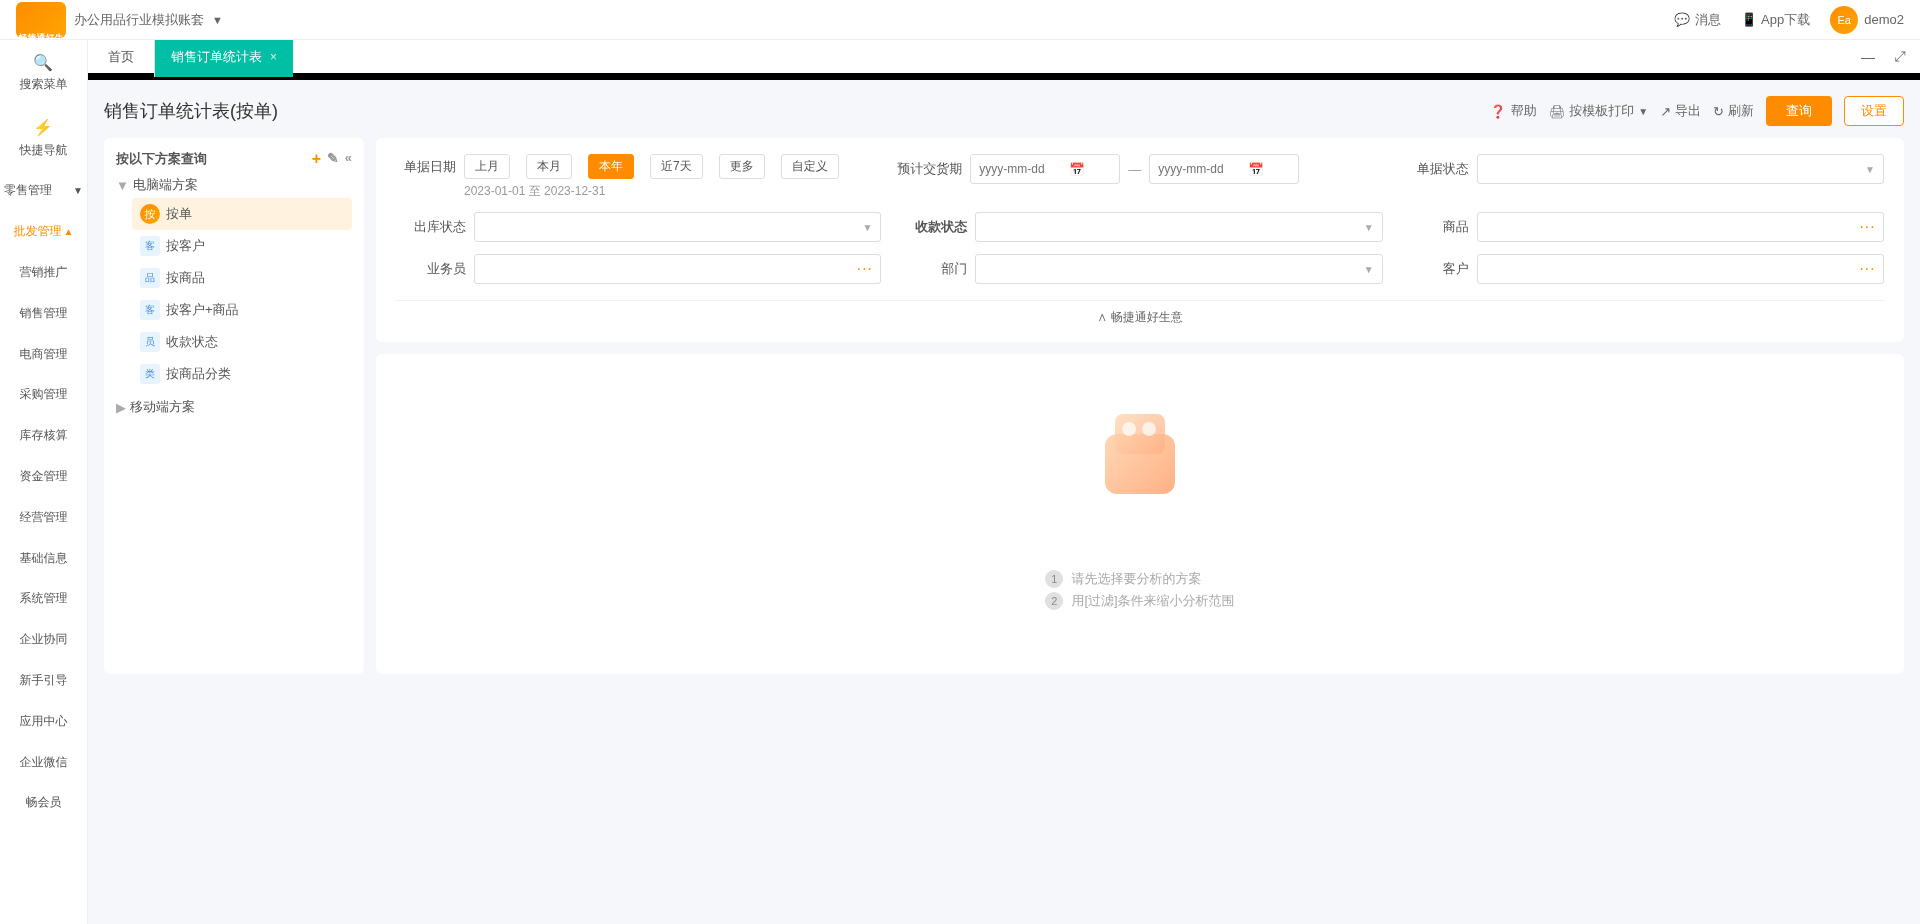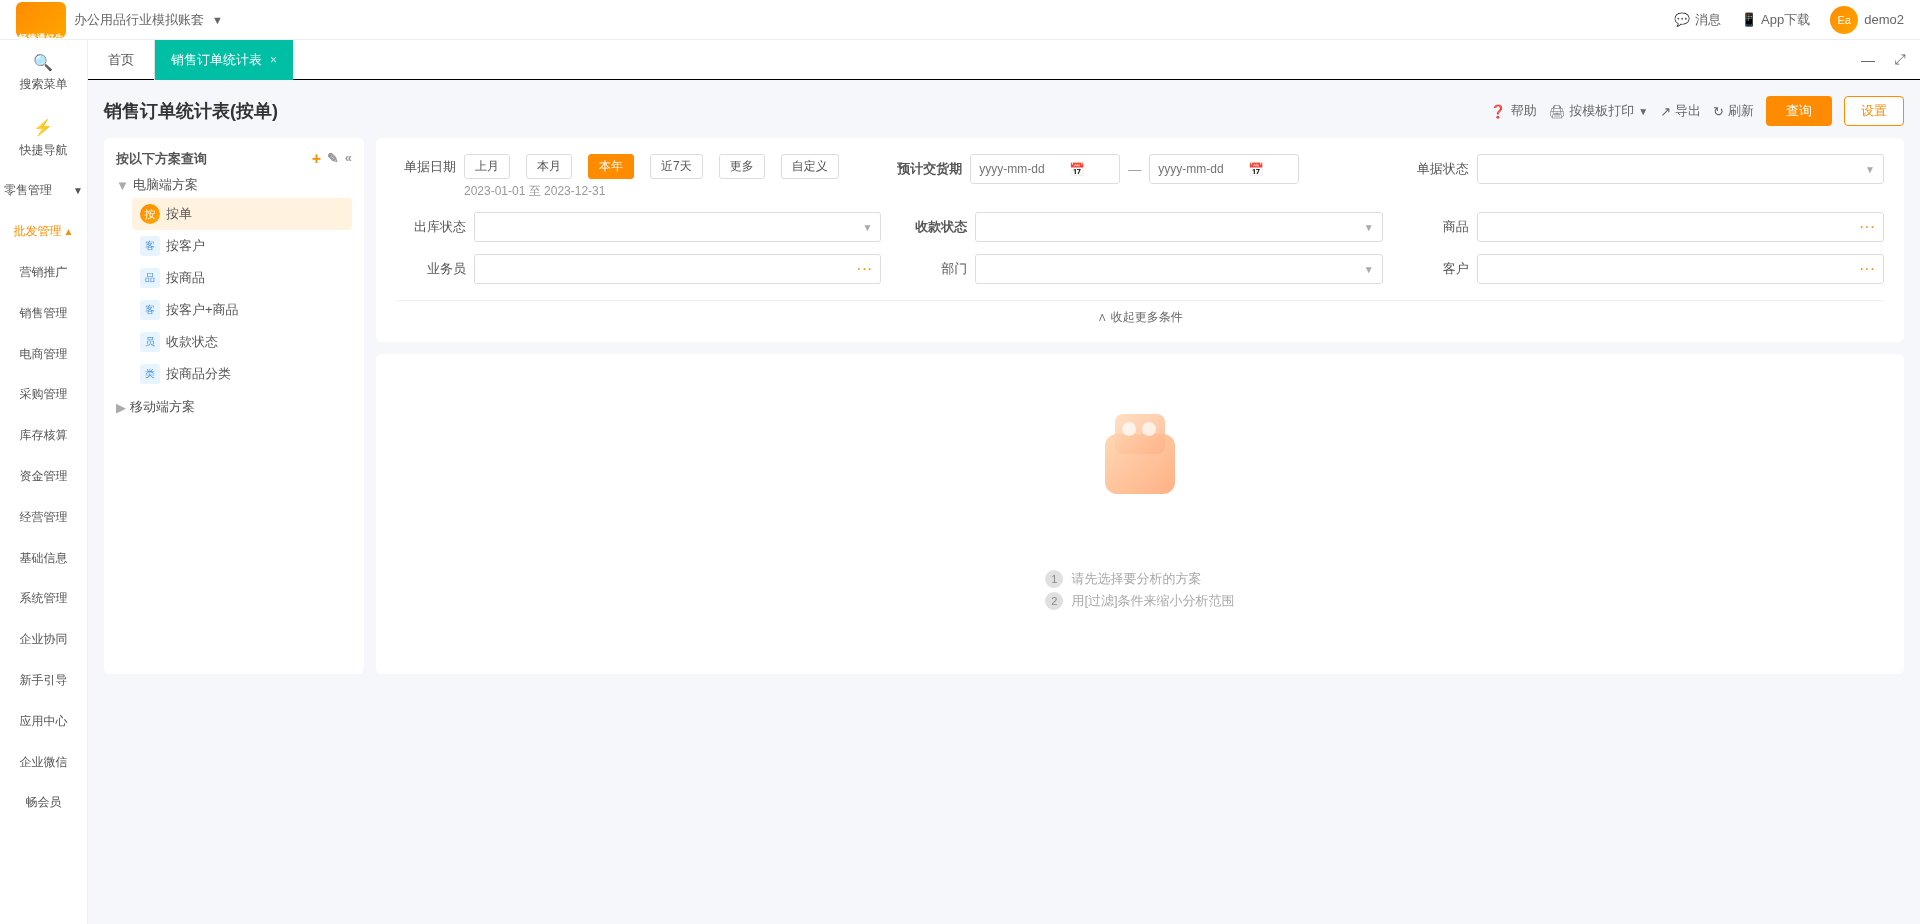--- a/index.html
+++ b/index.html
@@ -20,33 +20,33 @@
 
     
     .sidebar { width: 88px; background: #fff; border-right: 1px solid #eee; display: flex; flex-direction: column; overflow-y: auto; flex-shrink: 0; }
     .sidebar-item { padding: 12px 4px; text-align: center; cursor: pointer; color: #555; font-size: 12px; line-height: 1.4; }
     .sidebar-item .sidebar-icon { font-size: 16px; margin-bottom: 2px; }
 
     
     .content-area { flex: 1; display: flex; flex-direction: column; overflow: hidden; }
 
     
-    .tab-bar { height: 40px; background: #fff; display: flex; align-items: center; padding: 0; border-bottom: 1px solid #000000; flex-shrink: 0; }
+    .tab-bar { height: 40px; background: #fff; display: flex; align-items: center; padding: 0; border-bottom: 7px solid #000000; flex-shrink: 0; }
     .tab-home { padding: 0 20px; height: 40px; display: flex; align-items: center; color: #555; font-size: 13px; cursor: pointer; border-right: 1px solid #e0e0e0; }
     .tab-active { padding: 0 16px; height: 40px; display: flex; align-items: center; background: #00bfa5; color: #fff; font-size: 13px; gap: 8px; }
     .tab-close { cursor: pointer; font-size: 12px; opacity: 0.8; }
     .tab-bar-actions { margin-left: auto; display: flex; align-items: center; padding-right: 8px; gap: 8px; }
     .tab-bar-btn { width: 24px; height: 24px; display: flex; align-items: center; justify-content: center; cursor: pointer; color: #666; font-size: 14px; }
 
     
     .page-content { flex: 1; overflow: auto; padding: 16px; background: #f5f7fa; }
 
     
     .page-header { display: flex; align-items: center; justify-content: space-between; margin-bottom: 12px; }
-    .page-title { font-size: 18px; font-weight: bold; color: #333; }
+    .page-title { font-size: 18px; font-weight: normal; color: #333; }
     .page-actions { display: flex; align-items: center; gap: 12px; color: #666; font-size: 13px; }
     .page-actions span { cursor: pointer; display: flex; align-items: center; gap: 4px; }
     .btn-query { background: #ff8c00; color: #fff; border: none; padding: 6px 20px; border-radius: 4px; cursor: pointer; font-size: 13px; }
     .btn-setting { background: #fff; color: #ff8c00; border: 1px solid #ff8c00; padding: 5px 16px; border-radius: 4px; cursor: pointer; font-size: 13px; }
     .scheme-panel-header { display: flex; align-items: center; justify-content: space-between; margin-bottom: 8px; color: #555; font-size: 13px; font-weight: bold; }
     .scheme-panel-header .actions { display: flex; gap: 6px; }
     .scheme-panel-header .actions span { cursor: pointer; color: #999; font-size: 14px; }
     .scheme-tree { margin-top: 8px; }
     .tree-parent { color: #555; font-size: 13px; margin-bottom: 4px; display: flex; align-items: center; gap: 4px; cursor: pointer; }
     .tree-child { padding-left: 16px; margin: 2px 0; }
@@ -288,21 +288,21 @@
                     <button class="date-btn">更多</button>
                     <button class="date-btn">自定义</button>
                   </div>
                 </div>
                 <div style="padding-left:68px;">
                   <span style="color:#999;font-size:12px;">2023-01-01 至 2023-12-31</span>
                 </div>
               </div>
 
               <div style="display:flex;align-items:center;gap:8px;">
-                <span class="filter-label" style="white-space:nowrap;width:auto;font-weight:bold;">预计交货期</span>
+                <span class="filter-label" style="white-space:nowrap;width:auto;">预计交货期</span>
                 <div class="date-input-box">
                   <input type="text" style="width: 90px; border: none; outline: none; font-size: 12px; color: rgb(187, 187, 187);" placeholder="yyyy-mm-dd">
                   <span class="cal-icon">📅</span>
                 </div>
                 <span class="filter-dash">—</span>
                 <div class="date-input-box">
                   <input type="text" style="width: 90px; border: none; outline: none; font-size: 12px; color: rgb(187, 187, 187);" placeholder="yyyy-mm-dd">
                   <span class="cal-icon">📅</span>
                 </div>
               </div>
@@ -360,21 +360,21 @@
               <div style="display:flex;align-items:center;gap:8px;">
                 <span class="filter-label">客户</span>
                 <div class="select-box-multi" style="flex:1;">
                   <span class="dots">···</span>
                 </div>
               </div>
             </div>
 
             <div style="height:8px;"></div>
             <div style="border-top:1px solid #f0f0f0;margin-top:8px;padding-top:8px;text-align:center;">
-              <span style="color:#666;font-size:12px;cursor:pointer;">∧ 收起更多条件</span>
+              <span style="color:#666;font-size:12px;cursor:pointer;">∧ 畅捷通好生意</span>
             </div>
           </div>
 
           <div class="results-card">
             <div class="empty-state">
 
               <div style="width:120px;height:120px;position:relative;margin-bottom:16px;">
                 <div style="width:70px;height:60px;background:linear-gradient(135deg,#ffd8b5,#ffb085);border-radius:12px;position:absolute;left:25px;top:20px;"></div>
                 <div style="width:50px;height:40px;background:linear-gradient(135deg,#ffd8b5,#ffb085);border-radius:8px;position:absolute;left:35px;top:0;opacity:0.8;"></div>
                 <div style="width:14px;height:14px;background:#fff;border-radius:50%;position:absolute;left:42px;top:8px;opacity:0.7;"></div>

